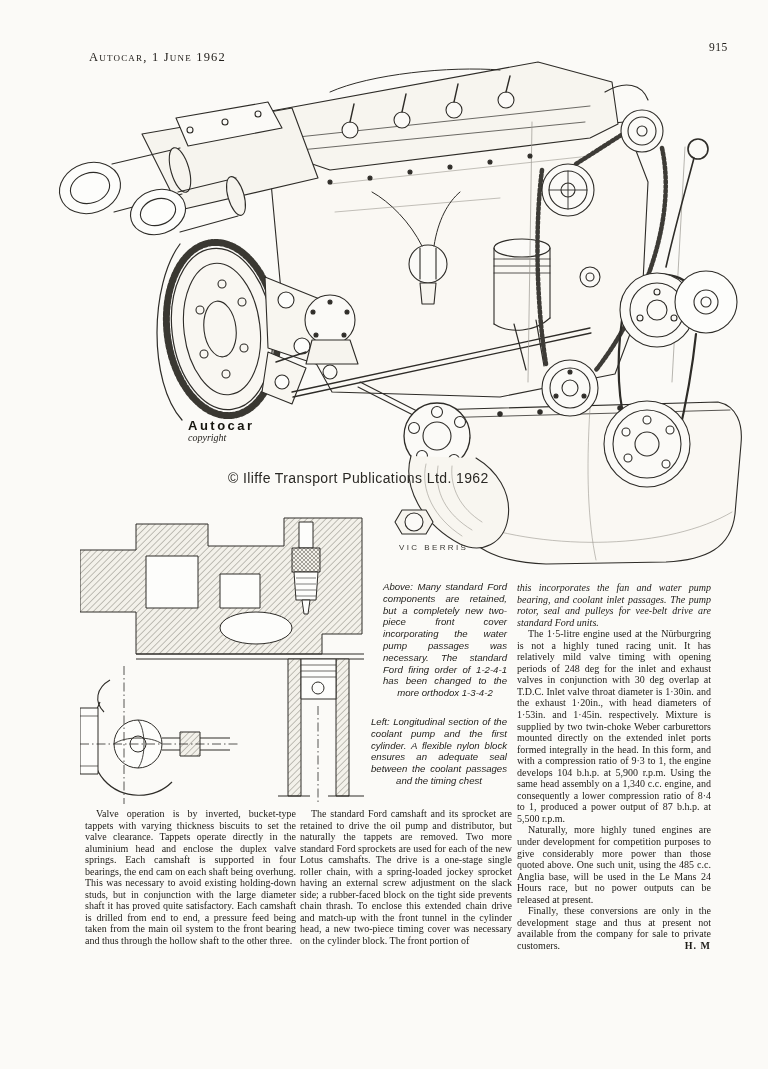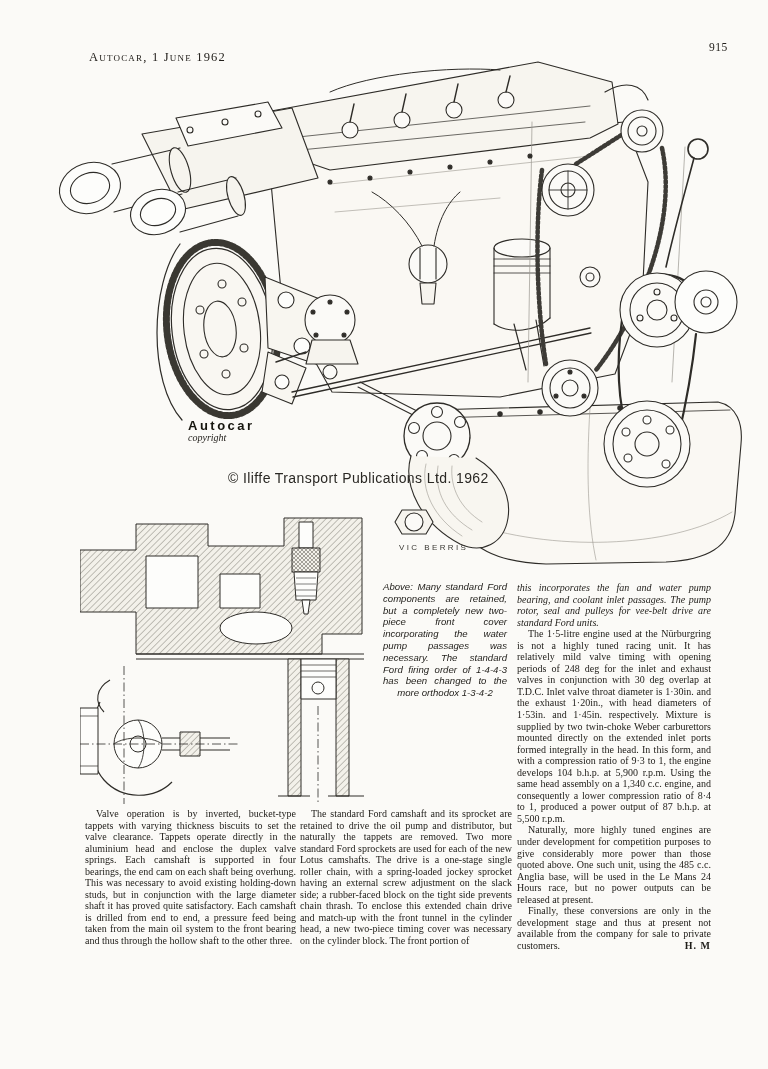--- a/index.html
+++ b/index.html
@@ -245,21 +245,22 @@
       <rect x="0" y="192" width="18" height="66" fill="#fdfdfb"></rect>
       <path d="M18,200 L0,200 M18,250 L0,250" stroke-width="0.7"></path>
       <path d="M24,196 C14,186 16,172 30,164" stroke-width="1.1"></path>
 
       <path d="M44,150 L44,288" stroke-dasharray="9,3,1.5,3" stroke-width="0.8"></path>
       <path d="M0,228 L160,228" stroke-dasharray="9,3,1.5,3" stroke-width="0.8"></path>
       <path d="M238,190 L238,288" stroke-dasharray="9,3,1.5,3" stroke-width="0.8"></path>
     </g>
   </svg>
 
-  <div class="abs caption cap-above">Above: Many standard Ford components are retained, but a completely new two-piece front cover incorporating the water pump passages was necessary. The standard Ford firing order of 1-4-4-3 has been changed to the more orthodox 1-3-4-2</div>
+  <div class="abs caption cap-above">Above: Many standard Ford components are retained, but a completely new two-piece front cover incorporating the water pump passages was necessary. The standard Ford firing order of 1-2-4-1 has been changed to the more orthodox 1-3-4-2</div>
+  <div class="abs caption cap-left">Left: Longitudinal section of the coolant pump and the first cylinder. A flexible nylon block ensures an adequate seal between the coolant passages and the timing chest</div>
 
   <div class="abs col col1">
     <p>Valve operation is by inverted, bucket-type tappets with varying thickness biscuits to set the valve clearance.  Tappets operate directly in the aluminium head and enclose the duplex valve springs. Each camshaft is supported in four bearings, the end cam on each shaft being overhung. This was necessary to avoid existing holding-down studs, but in conjunction with the large diameter shaft it has proved quite satisfactory.  Each camshaft is drilled from end to end, a pressure feed being taken from the main oil system to the front bearing and thus through the hollow shaft to the other three.</p>
   </div>
   <div class="abs col col2">
     <p>The standard Ford camshaft and its sprocket are retained to drive the oil pump and distributor, but naturally the tappets are removed.  Two more standard Ford sprockets are used for each of the new Lotus camshafts.  The drive is a one-stage single roller chain, with a spring-loaded jockey sprocket having an external screw adjustment on the slack side; a rubber-faced block on the tight side prevents chain thrash.  To enclose this extended chain drive and match-up with the front tunnel in the cylinder head, a new two-piece timing cover was necessary on the cylinder block.  The front portion of</p>
   </div>
   <div class="abs col col3">
     <p class="noindent">this incorporates the fan and water pump bearing, and coolant inlet passages.  The pump rotor, seal and pulleys for vee-belt drive are standard Ford units.</p>
     <p>The 1·5-litre engine used at the Nürburgring is not a highly tuned racing unit.  It has relatively mild valve timing with opening periods of 248 deg for the inlet and exhaust valves in conjunction with 30 deg overlap at T.D.C.  Inlet valve throat diameter is 1·30in. and the exhaust 1·20in., with head diameters of 1·53in. and 1·45in. respectively.  Mixture is supplied by two twin-choke Weber carburettors mounted directly on the extended inlet ports formed integrally in the head.  In this form, and with a compression ratio of 9·3 to 1, the engine develops 104 b.h.p. at 5,900 r.p.m.  Using the same head assembly on a 1,340 c.c. engine, and consequently a lower compression ratio of 8·4 to 1, produced a power output of 87 b.h.p. at 5,500 r.p.m.</p>

